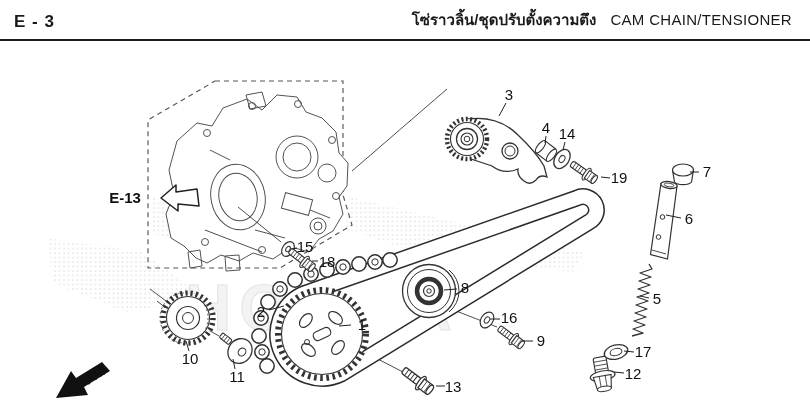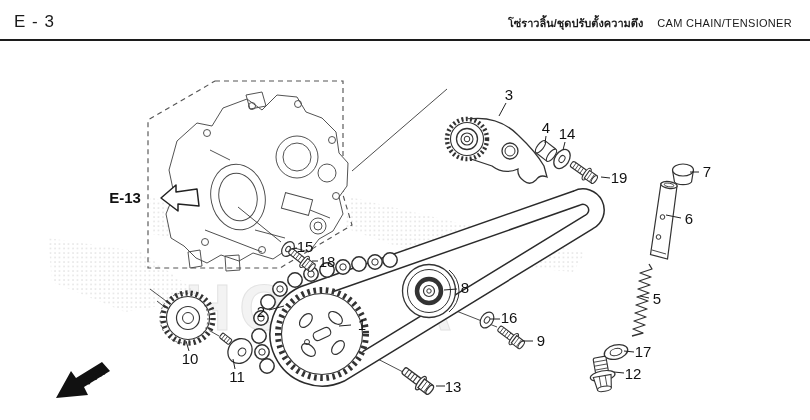--- a/index.html
+++ b/index.html
@@ -1,22 +1,22 @@
 <!DOCTYPE html>
 <html><head>
 <meta charset="utf-8">
 <style>
   html,body{margin:0;padding:0;background:#fff;}
   .page{position:relative;width:810px;height:420px;background:#fff;overflow:hidden;
         font-family:"Liberation Sans", sans-serif;color:#1a1a1a;}
   .hdr{position:absolute;top:0;left:0;right:0;height:41px;border-bottom:2px solid #1c1c1c;
        display:flex;justify-content:space-between;align-items:flex-end;
        padding:0 18px 7px 14px;box-sizing:border-box;}
-  .code{font-weight:normal;font-size:17px;letter-spacing:1px;}
-  .ttl{font-size:11px;white-space:nowrap;}
+  .code{font-weight:bold;font-size:17px;letter-spacing:1px;}
+  .ttl{font-size:15px;white-space:nowrap;}
   .ttl .th{font-weight:bold;margin-right:14px;}
   .ttl .en{font-weight:normal;letter-spacing:.3px;}
   svg{position:absolute;top:0;left:0;}
   svg text{font-family:"Liberation Sans", sans-serif;}
   .callout{font-size:15px;fill:#111;}
   .leader{stroke:#222;stroke-width:1;}
   .cons{stroke:#3a3a3a;stroke-width:.9;}
   .case *{stroke:#4a4a4a;stroke-width:.95;fill:none;}
   .case .fillw{fill:#fff;}
   .dashbox{stroke:#555;stroke-width:1.15;fill:none;stroke-dasharray:5 4;}

